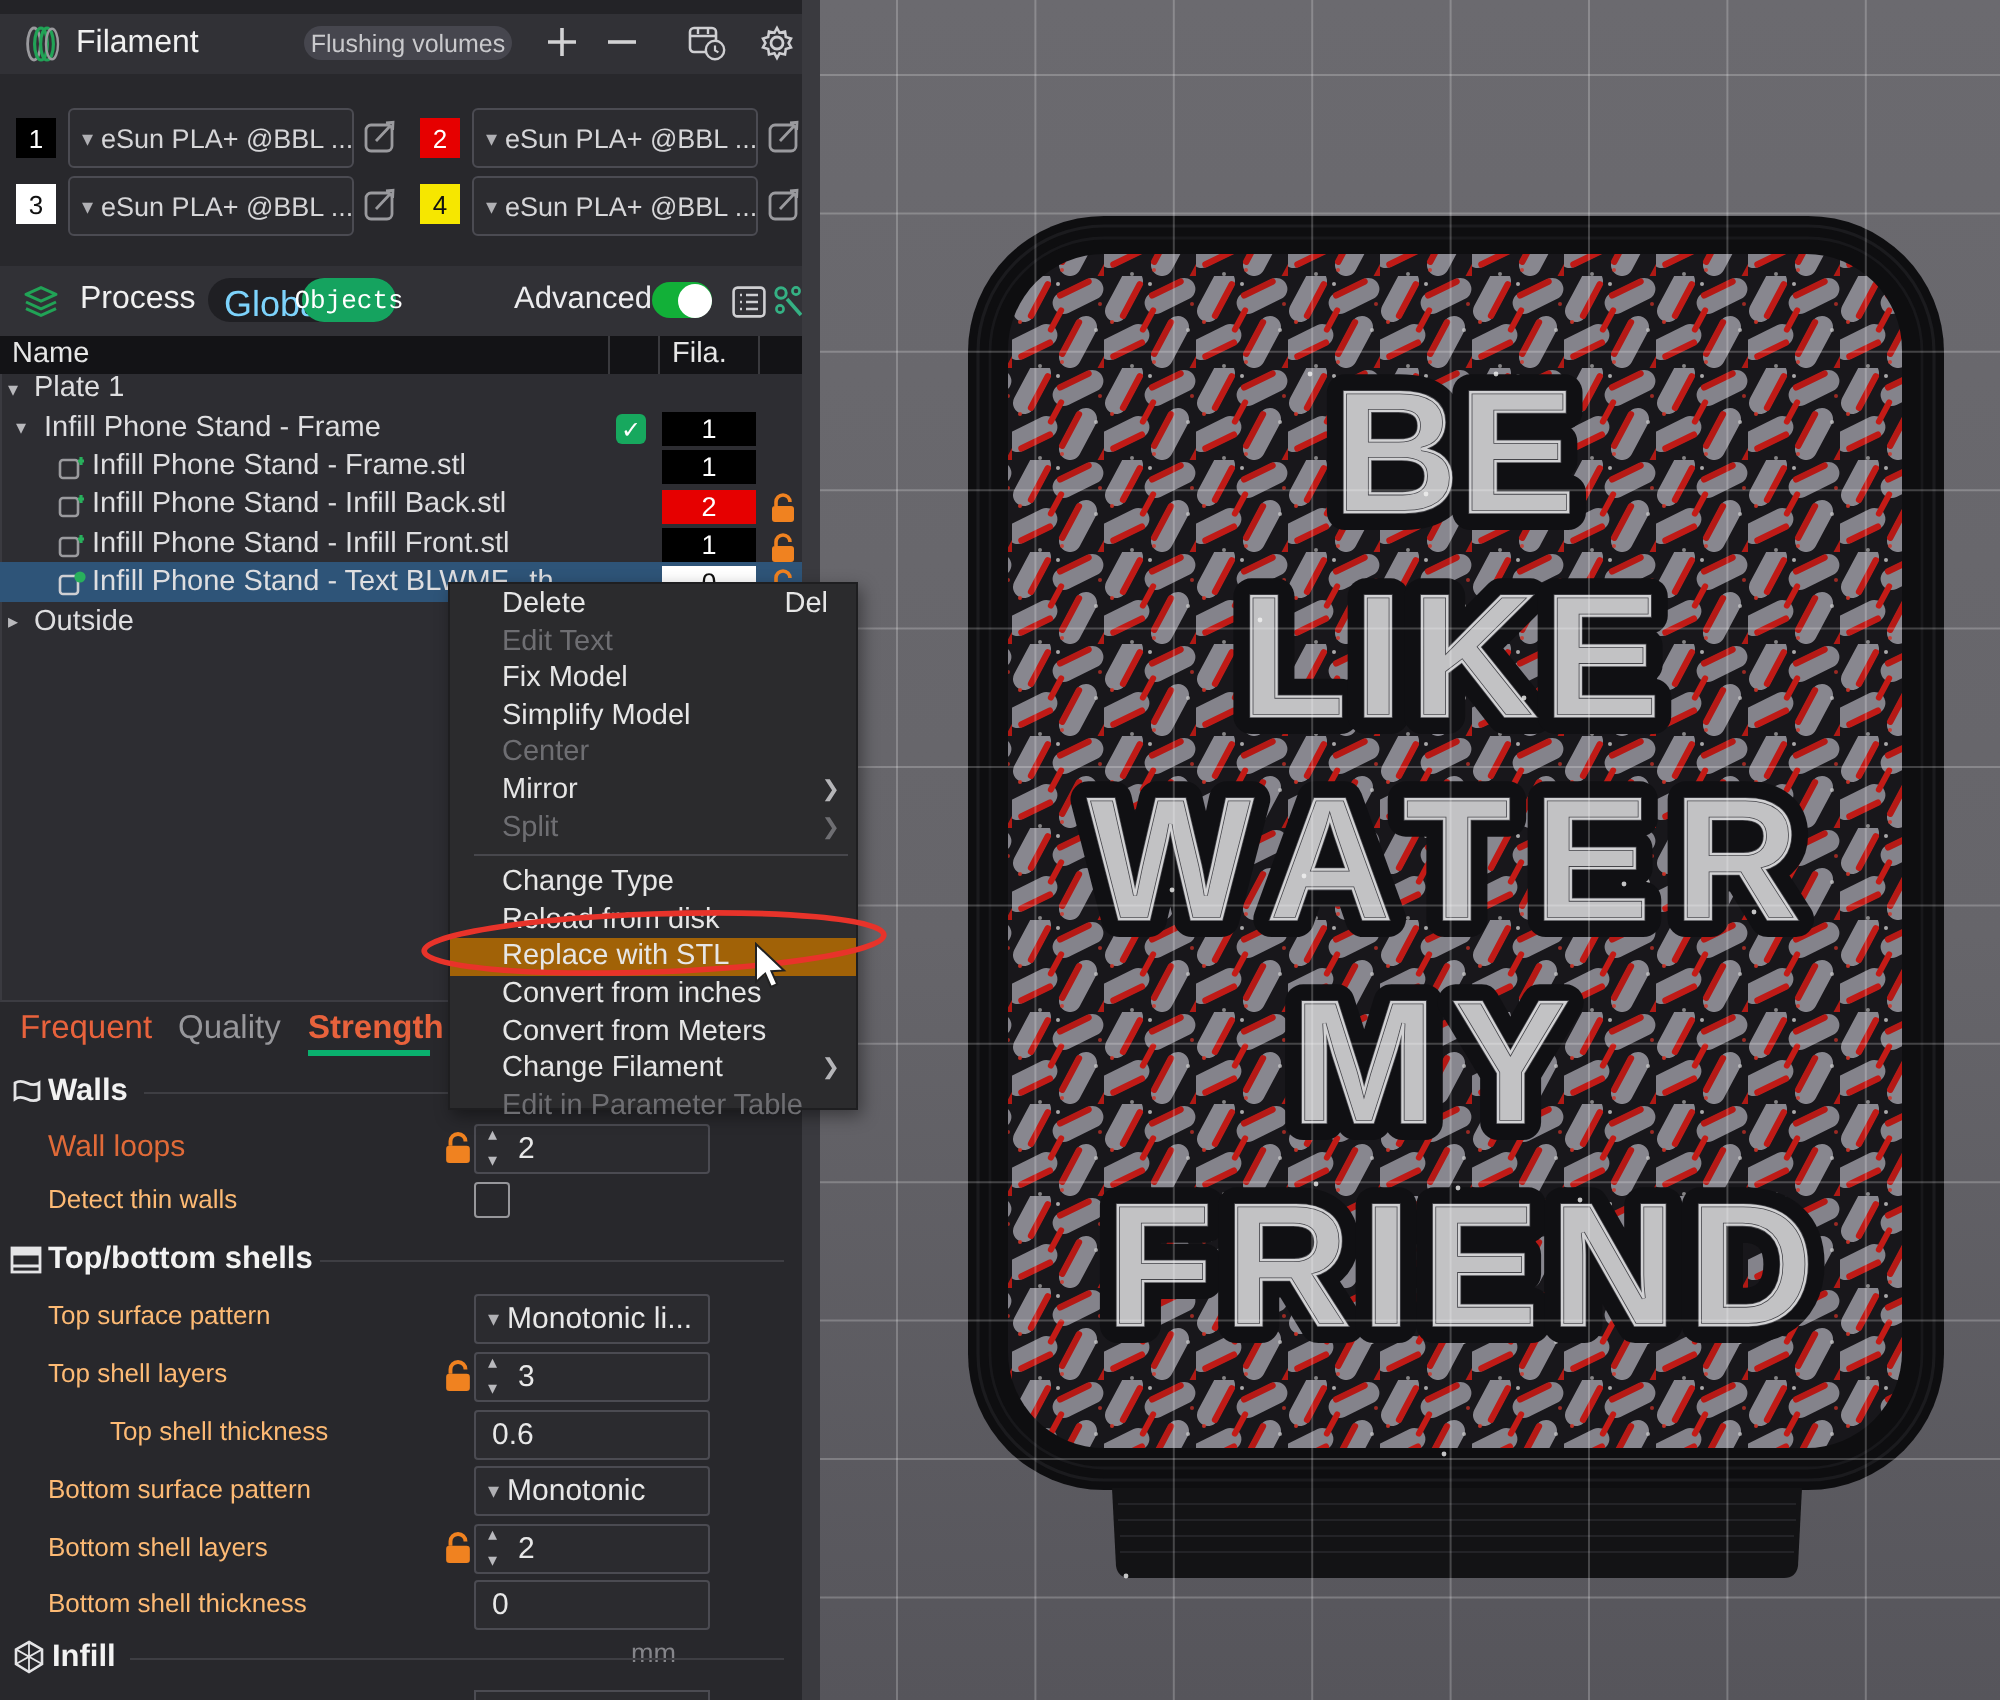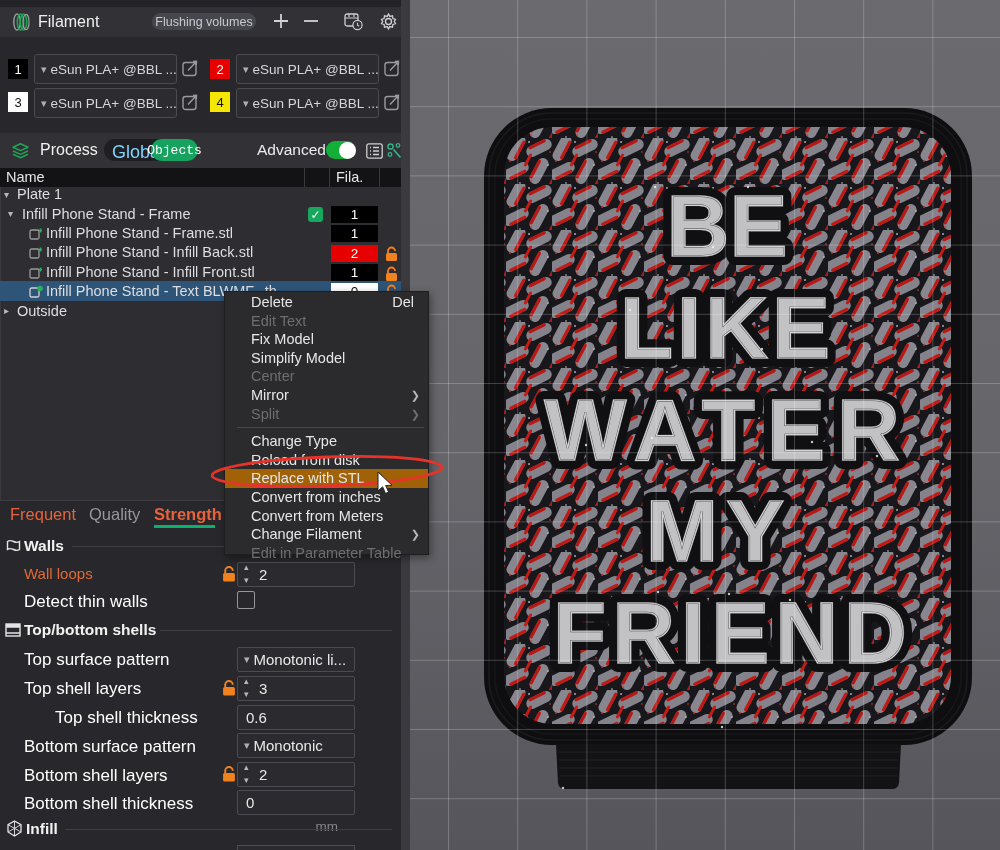--- a/index.html
+++ b/index.html
@@ -16,21 +16,21 @@
   .sq{width:20px;height:20px;display:flex;align-items:center;justify-content:center;
       font-size:13px;font-weight:500;}
   .dd{background:#2c2c30;border:1px solid #4b4b52;border-radius:3px;color:#d6d6d8;
       font-size:13.5px;display:flex;align-items:center;white-space:nowrap;overflow:hidden;}
   .chev{color:#b0b0b4;font-size:11px;margin:0 4px 0 6px;}
   .rowtxt{color:#dedee0;font-size:14.5px;}
   .badge{width:47px;height:17px;display:flex;align-items:center;justify-content:center;
          font-size:13.5px;}
   .mi{height:18.6px;line-height:18.6px;color:#e6e6e6;font-size:14.5px;padding-left:26px;position:relative;}
   .mi.dis{color:#6e6e72;}
-  .lbl{color:#ffffff;font-size:17px;}
+  .lbl{color:#fdba74;font-size:13px;}
   .inbox{left:237px;width:118px;height:25px;background:#2b2b2f;border:1px solid #4b4b52;
          border-radius:2px;color:#e8e8e8;font-size:15px;display:flex;align-items:center;box-sizing:border-box;}
   .sect{color:#f2f2f2;font-size:15.5px;font-weight:bold;}
   .hr{height:1px;background:#3e3e43;}
   .unit{color:#85858a;font-size:13.5px;position:absolute;right:16px;margin-top:48px;}
   .spin{position:absolute;left:0;top:0;height:100%;width:18px;}
   .spin::before{content:"\25B4";position:absolute;left:6px;top:0px;font-size:9px;color:#b9b9bd;line-height:1;}
   .spin::after{content:"\25BE";position:absolute;left:6px;bottom:1px;font-size:9px;color:#b9b9bd;line-height:1;}
 </style>
 </head>

